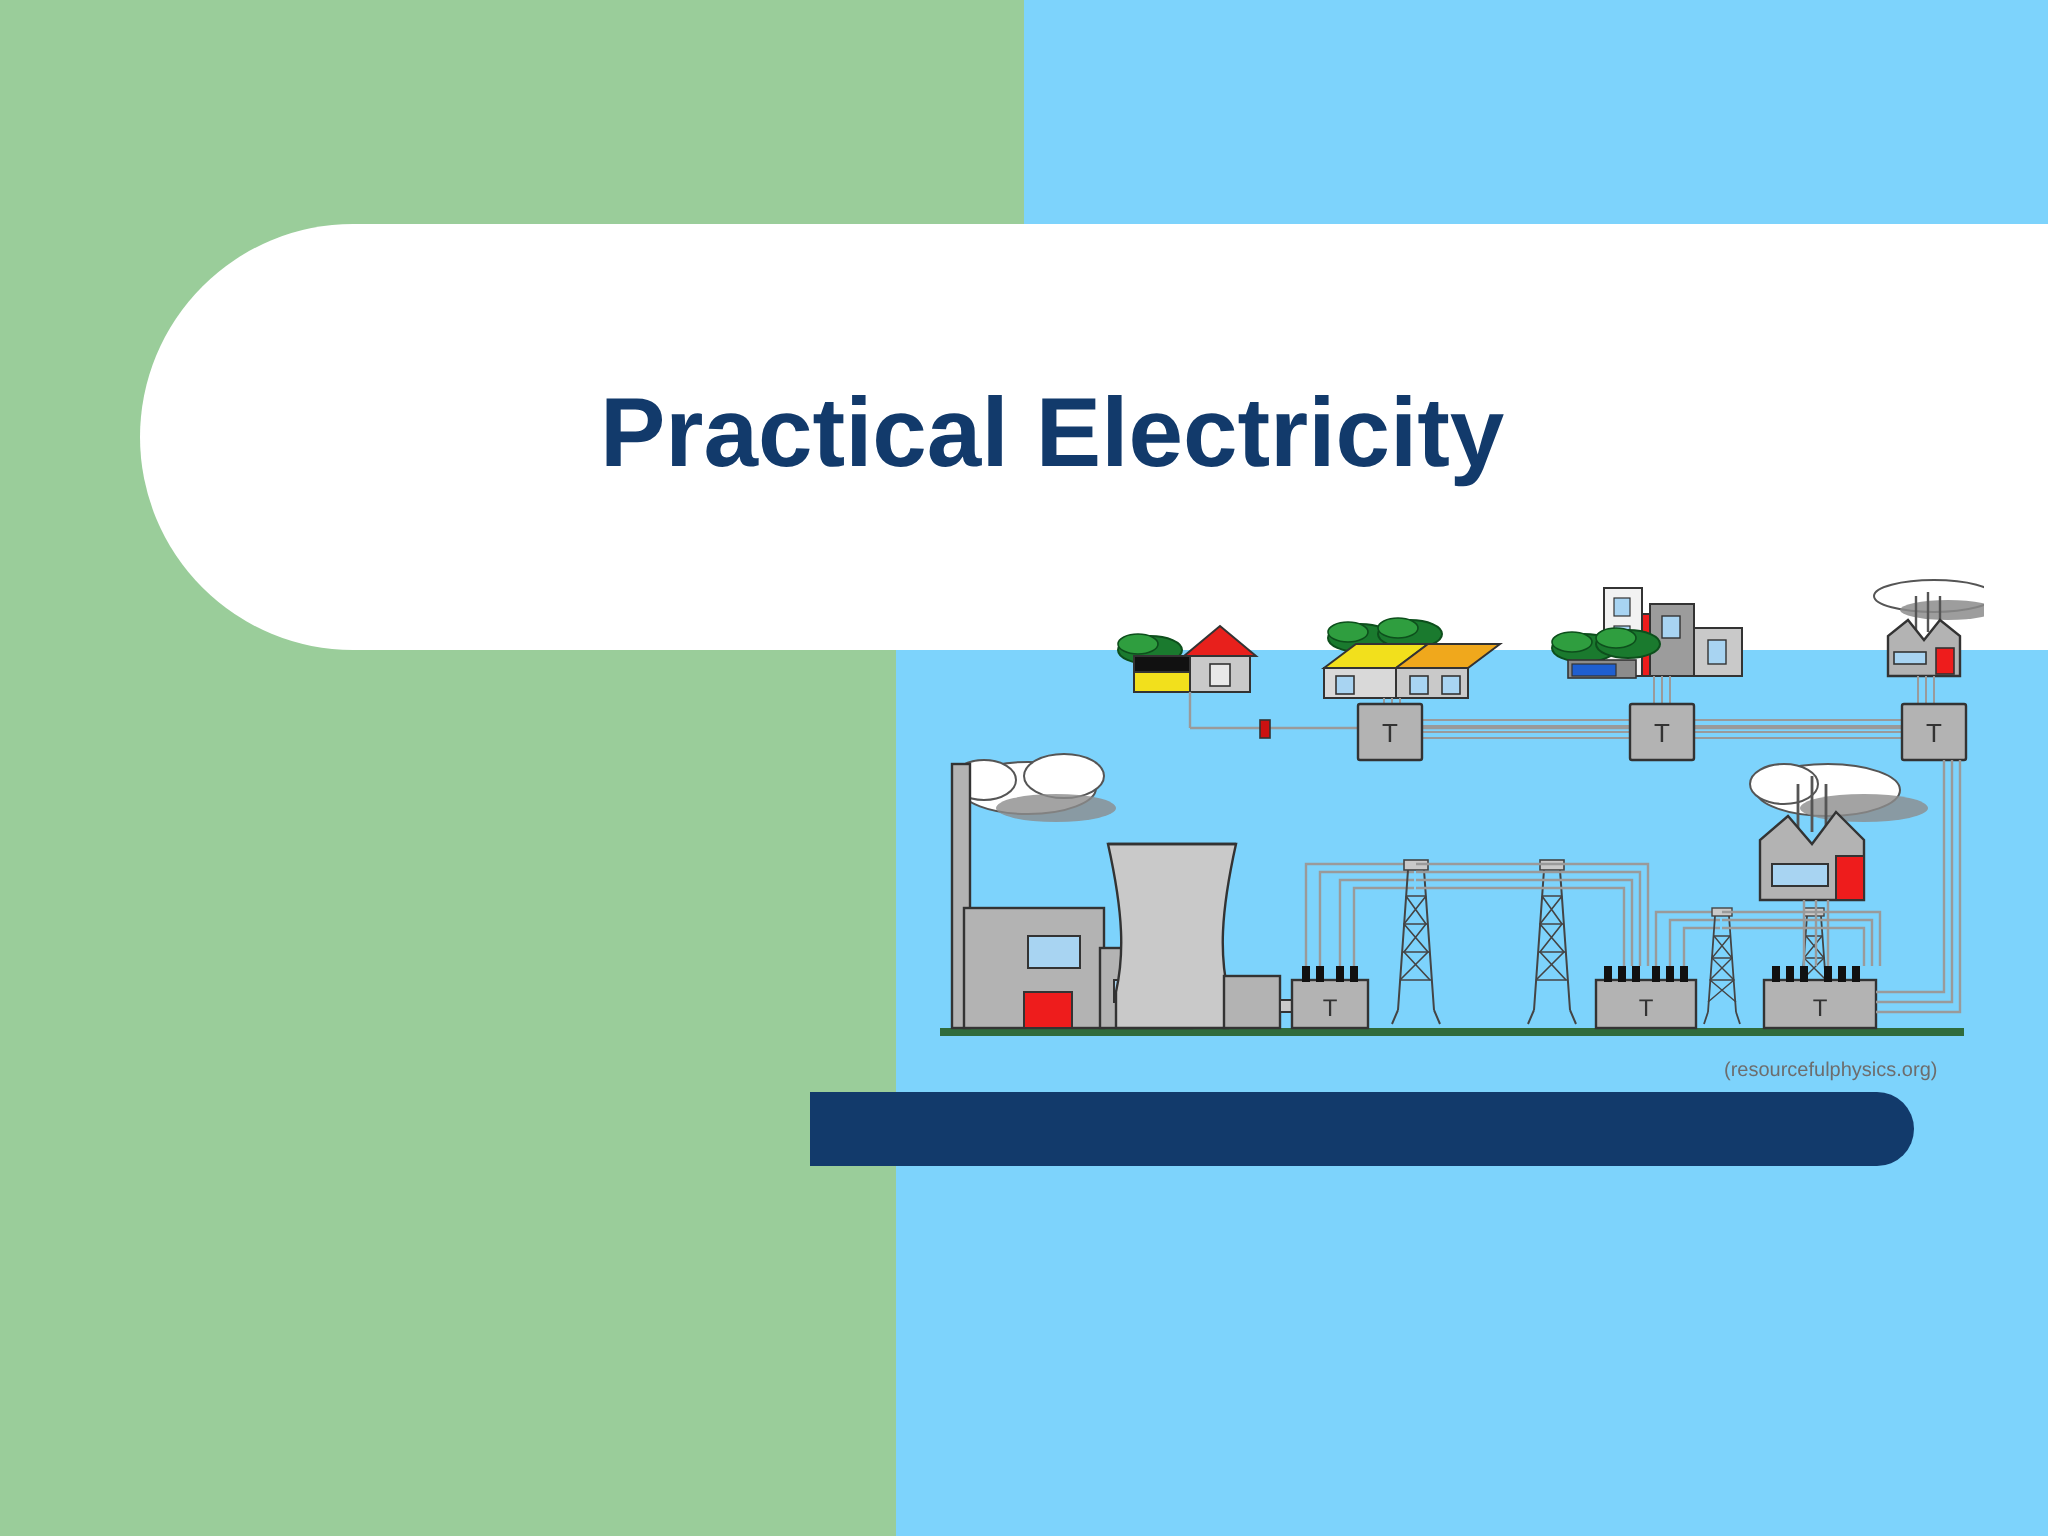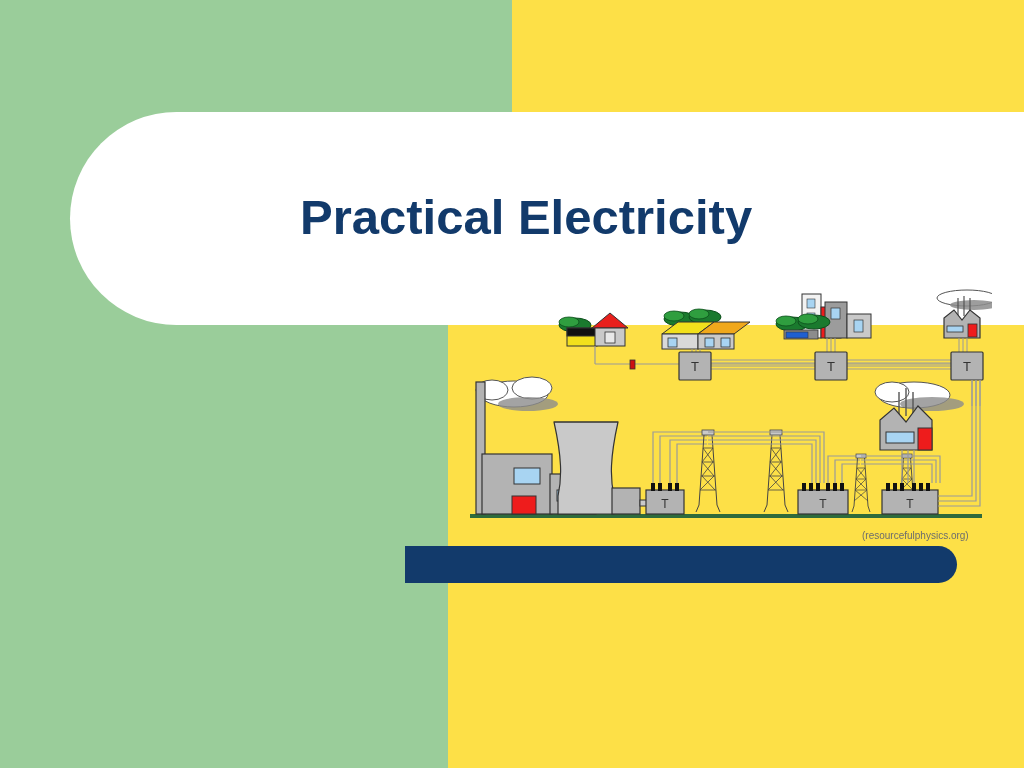--- a/index.html
+++ b/index.html
@@ -7,21 +7,21 @@
     padding: 0;
     background: #ffffff;
   }
   body {
     font-family: "Liberation Sans", sans-serif;
   }
   #slide {
     position: relative;
     width: 1024px;
     height: 768px;
-    background: #fde047;
+    background: #7dd3fc;
     overflow: hidden;
   }
 
   
   .green-panel-top {
     position: absolute;
     left: 0;
     top: 0;
     width: 512px;
     height: 113px;

